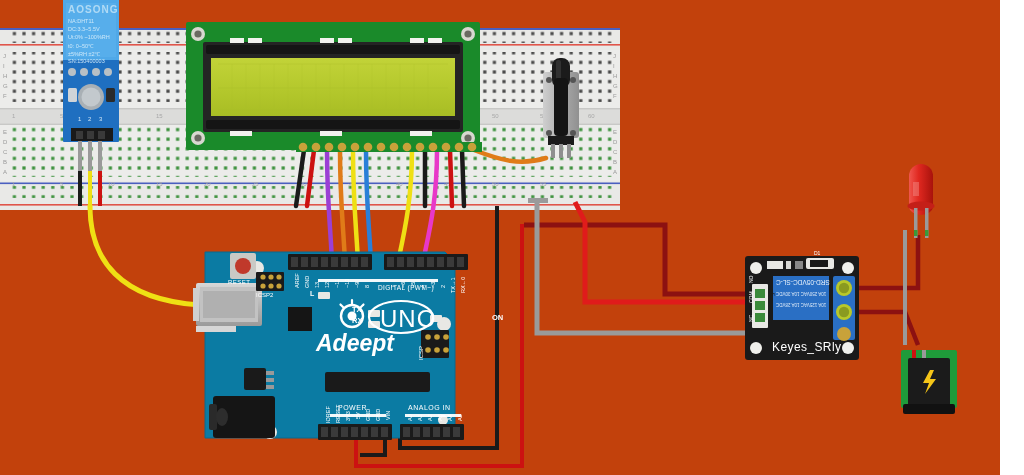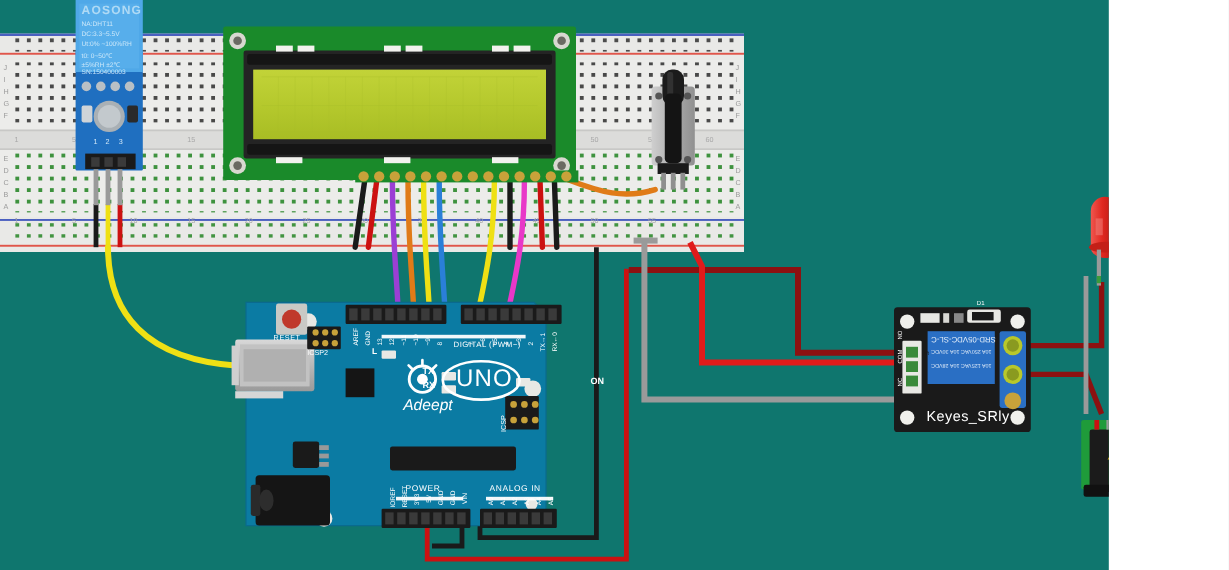--- a/index.html
+++ b/index.html
@@ -1,18 +1,18 @@
 <!DOCTYPE html>
 <html><head>
 <meta charset="utf-8">
 <title>Breadboard Circuit</title>
 <style>
   html,body{margin:0;padding:0;background:#ffffff;}
   body{font-family:"Liberation Sans",sans-serif;}
-  #stage{position:relative;width:924px;height:475px;background:#0f766e;overflow:hidden;}
+  #stage{position:relative;width:1000px;height:475px;background:#c2410c;overflow:hidden;}
   #stage svg{position:absolute;left:0;top:0;}
   .lbl{position:absolute;font-family:"Liberation Sans",sans-serif;color:#ffffff;
        pointer-events:none;white-space:nowrap;}
   .vert{transform-origin:0 0;}
 </style>
 </head>
 <body>
 
 <div id="stage">
 
@@ -503,22 +503,22 @@
 <div class="lbl" style="left:88px;top:116px;font-size:6px;color:#cfe6f7;">2</div>
 <div class="lbl" style="left:99px;top:116px;font-size:6px;color:#cfe6f7;">3</div>
 
 <div class="lbl" style="left:228px;top:279px;font-size:6px;letter-spacing:.5px;">RESET</div>
 <div class="lbl" style="left:256px;top:292px;font-size:6px;">ICSP2</div>
 <div class="lbl vert" style="left:418px;top:360px;font-size:6px;transform:rotate(-90deg);">ICSP</div>
 <div class="lbl" style="left:352px;top:305px;font-size:7.5px;font-weight:bold;text-align:right;">TX</div>
 <div class="lbl" style="left:352px;top:316px;font-size:7.5px;font-weight:bold;">RX</div>
 <div class="lbl" style="left:310px;top:290px;font-size:7px;font-weight:bold;">L</div>
 <div class="lbl" style="left:444px;top:313px;font-size:7.5px;font-weight:bold;margin-left:48px;">ON</div>
-<div class="lbl" style="left:336px;top:330px;font-size:13px;font-weight:normal;font-style:italic;">Adeept</div>
-<div class="lbl" style="left:380px;top:305px;font-size:20px;letter-spacing:1px;">UNO</div>
+<div class="lbl" style="left:316px;top:330px;font-size:23px;font-weight:bold;font-style:italic;">Adeept</div>
+<div class="lbl" style="left:380px;top:305px;font-size:24px;letter-spacing:1px;">UNO</div>
 <div class="lbl" style="left:378px;top:284px;font-size:6.5px;letter-spacing:.4px;">DIGITAL (PWM~)</div>
 <div class="lbl" style="left:338px;top:404px;font-size:7px;letter-spacing:.5px;">POWER</div>
 <div class="lbl" style="left:408px;top:404px;font-size:7px;letter-spacing:.5px;">ANALOG IN</div>
 
 <div class="lbl vert" style="left:294px;top:288px;font-size:5.5px;transform:rotate(-90deg);">AREF</div>
 <div class="lbl vert" style="left:304px;top:288px;font-size:5.5px;transform:rotate(-90deg);">GND</div>
 <div class="lbl vert" style="left:314px;top:288px;font-size:5.5px;transform:rotate(-90deg);">13</div>
 <div class="lbl vert" style="left:324px;top:288px;font-size:5.5px;transform:rotate(-90deg);">12</div>
 <div class="lbl vert" style="left:334px;top:288px;font-size:5.5px;transform:rotate(-90deg);">~11</div>
 <div class="lbl vert" style="left:344px;top:288px;font-size:5.5px;transform:rotate(-90deg);">~10</div>

